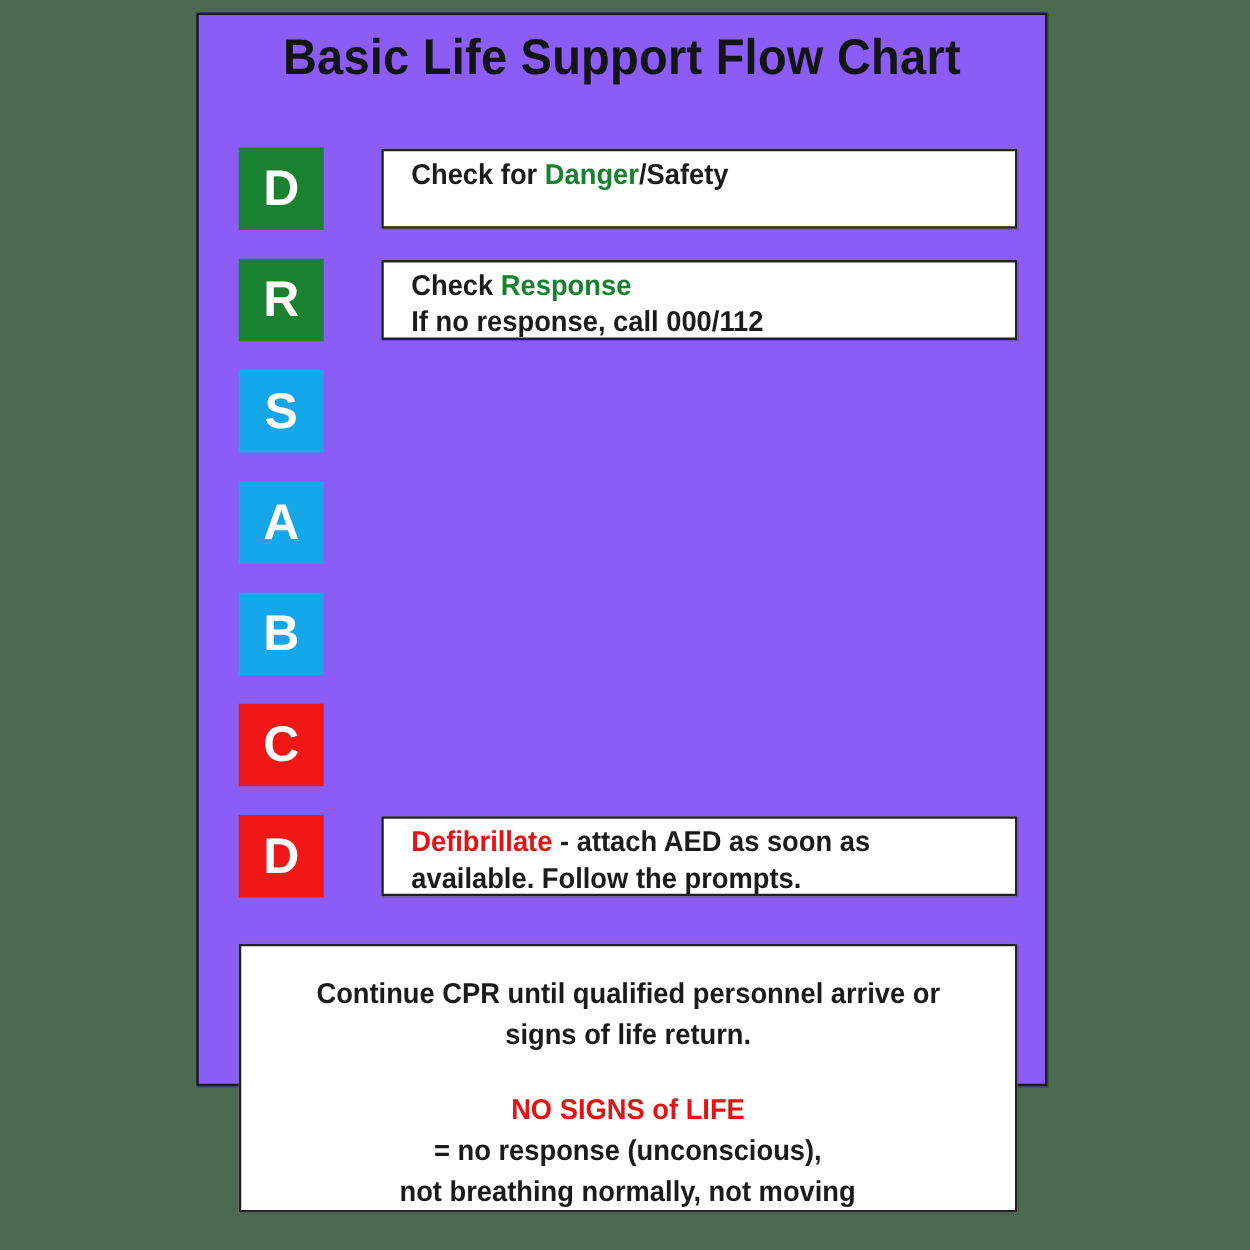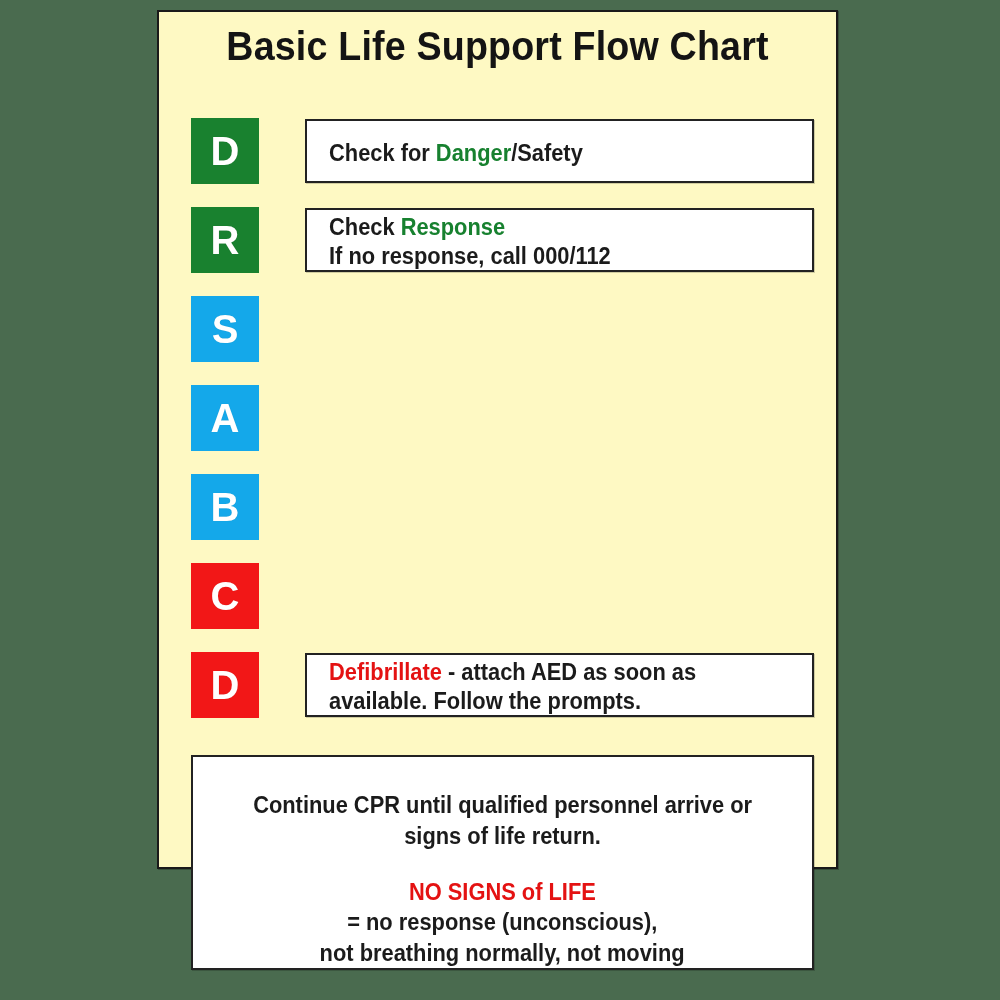--- a/index.html
+++ b/index.html
@@ -14,21 +14,21 @@
     font-family: "Liberation Sans", sans-serif;
     overflow: hidden;
   }
 
   #poster {
     position: absolute;
     left: 157px;
     top: 10px;
     width: 681px;
     height: 859px;
-    background: #fef9c3;
+    background: #8b5cf6;
     border: 2px solid #1a1a1a;
     box-sizing: border-box;
     box-shadow: 1px 1px 0 rgba(0,0,0,0.25);
   }
 
   
   #title {
     position: absolute;
     left: 0;
     top: 12px;
@@ -77,21 +77,20 @@
     position: absolute;
     left: 146px;
     top: 1px;
     width: 509px;
     height: 64px;
     border: 2px solid #222222;
     box-sizing: border-box;
     background: #ffffff;
     display: flex;
     flex-direction: column;
-    justify-content: center;
     padding: 4px 0 0 22px;
     box-shadow: 1px 1px 0 rgba(0,0,0,0.18);
   }
   .line {
     font-size: 23px;
     font-weight: 700;
     color: #1b1b1b;
     line-height: 1.26;
     white-space: nowrap;
     font-family: "Liberation Sans", sans-serif;
@@ -109,21 +108,21 @@
     top: 743px;
     width: 623px;
     height: 215px;
     border: 2px solid #222222;
     box-sizing: border-box;
     background: #ffffff;
     box-shadow: 1px 1px 0 rgba(0,0,0,0.18);
     display: flex;
     flex-direction: column;
     align-items: center;
-    justify-content: flex-end;
+    justify-content: space-between;
     padding-top: 22px;
   }
   .f-line {
     font-size: 23px;
     font-weight: 700;
     color: #1b1b1b;
     line-height: 1.32;
     text-align: center;
     white-space: nowrap;
     font-family: "Liberation Sans", sans-serif;

